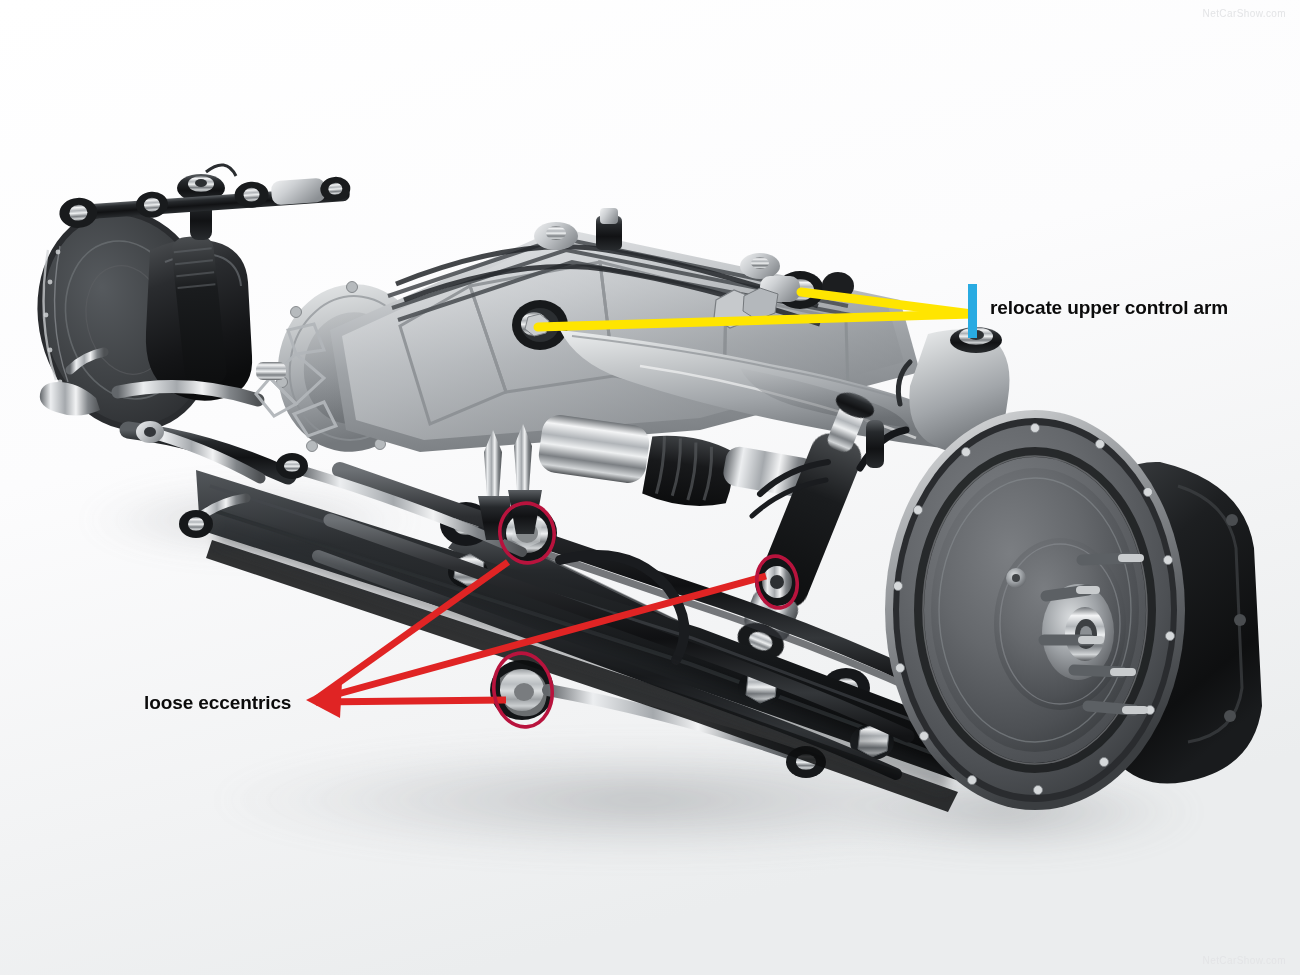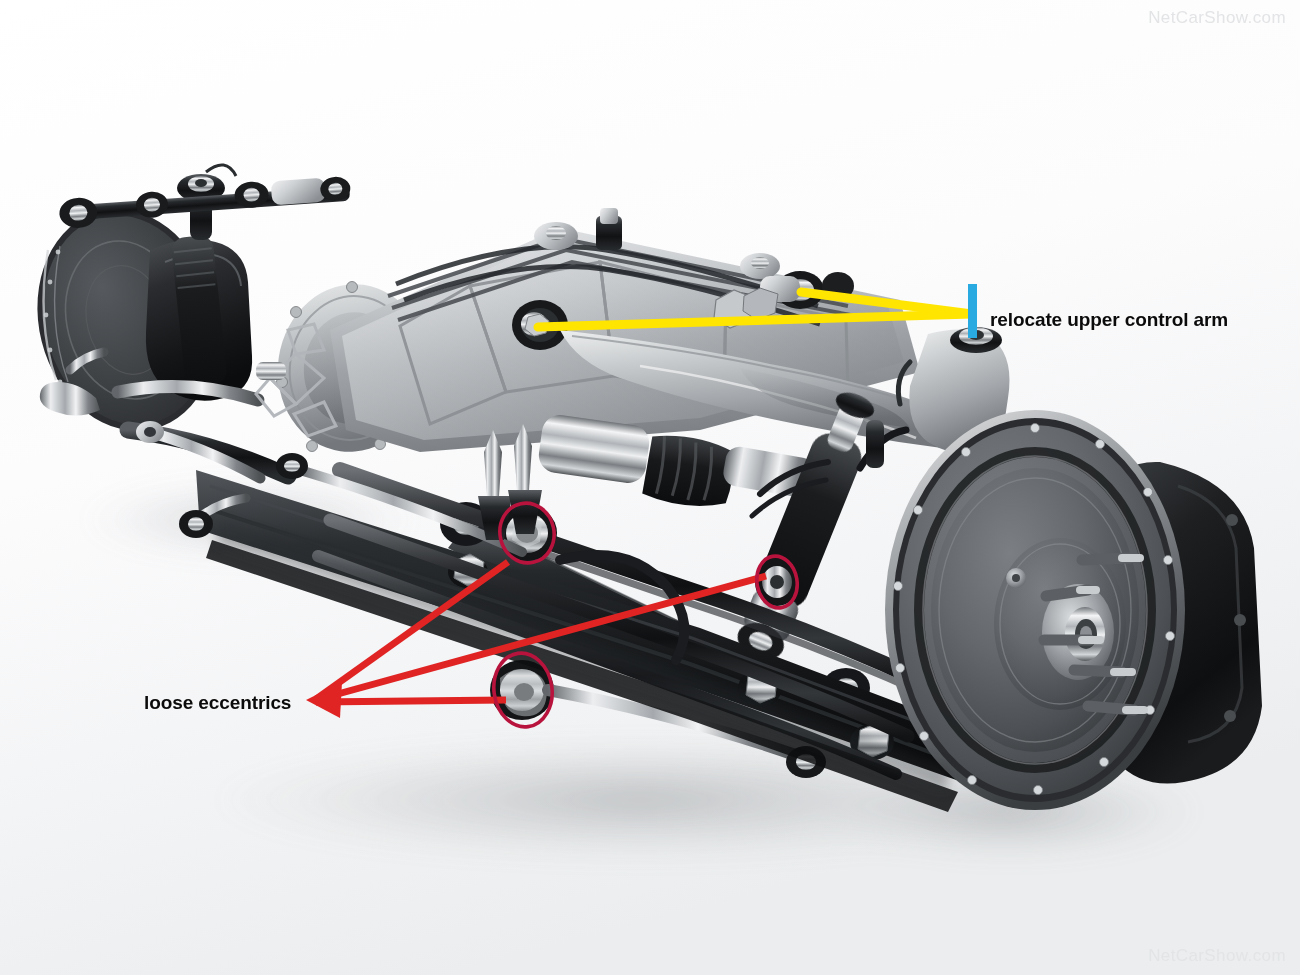--- a/index.html
+++ b/index.html
@@ -30,27 +30,27 @@
   .anno-label {
     position: absolute;
     font-family: "Liberation Sans", sans-serif;
     font-weight: bold;
     font-size: 19px;
     letter-spacing: -0.1px;
     color: #0b0b0b;
     white-space: nowrap;
     line-height: 1;
   }
-  #label-relocate { left: 990px; top: 298px; margin-top: 12px; }
+  #label-relocate { left: 990px; top: 298px; }
   #label-eccentrics { left: 144px; top: 693px; }
 
   .watermark {
     position: absolute;
     font-family: "Liberation Sans", sans-serif;
-    font-size: 17px;
+    font-size: 10px;
     letter-spacing: 0.4px;
     color: #e3e4e6;
     white-space: nowrap;
     user-select: none;
   }
   #watermark-top { right: 14px; top: 8px; }
   #watermark-bottom { right: 14px; bottom: 9px; }
 </style>
 </head>
 <body>

